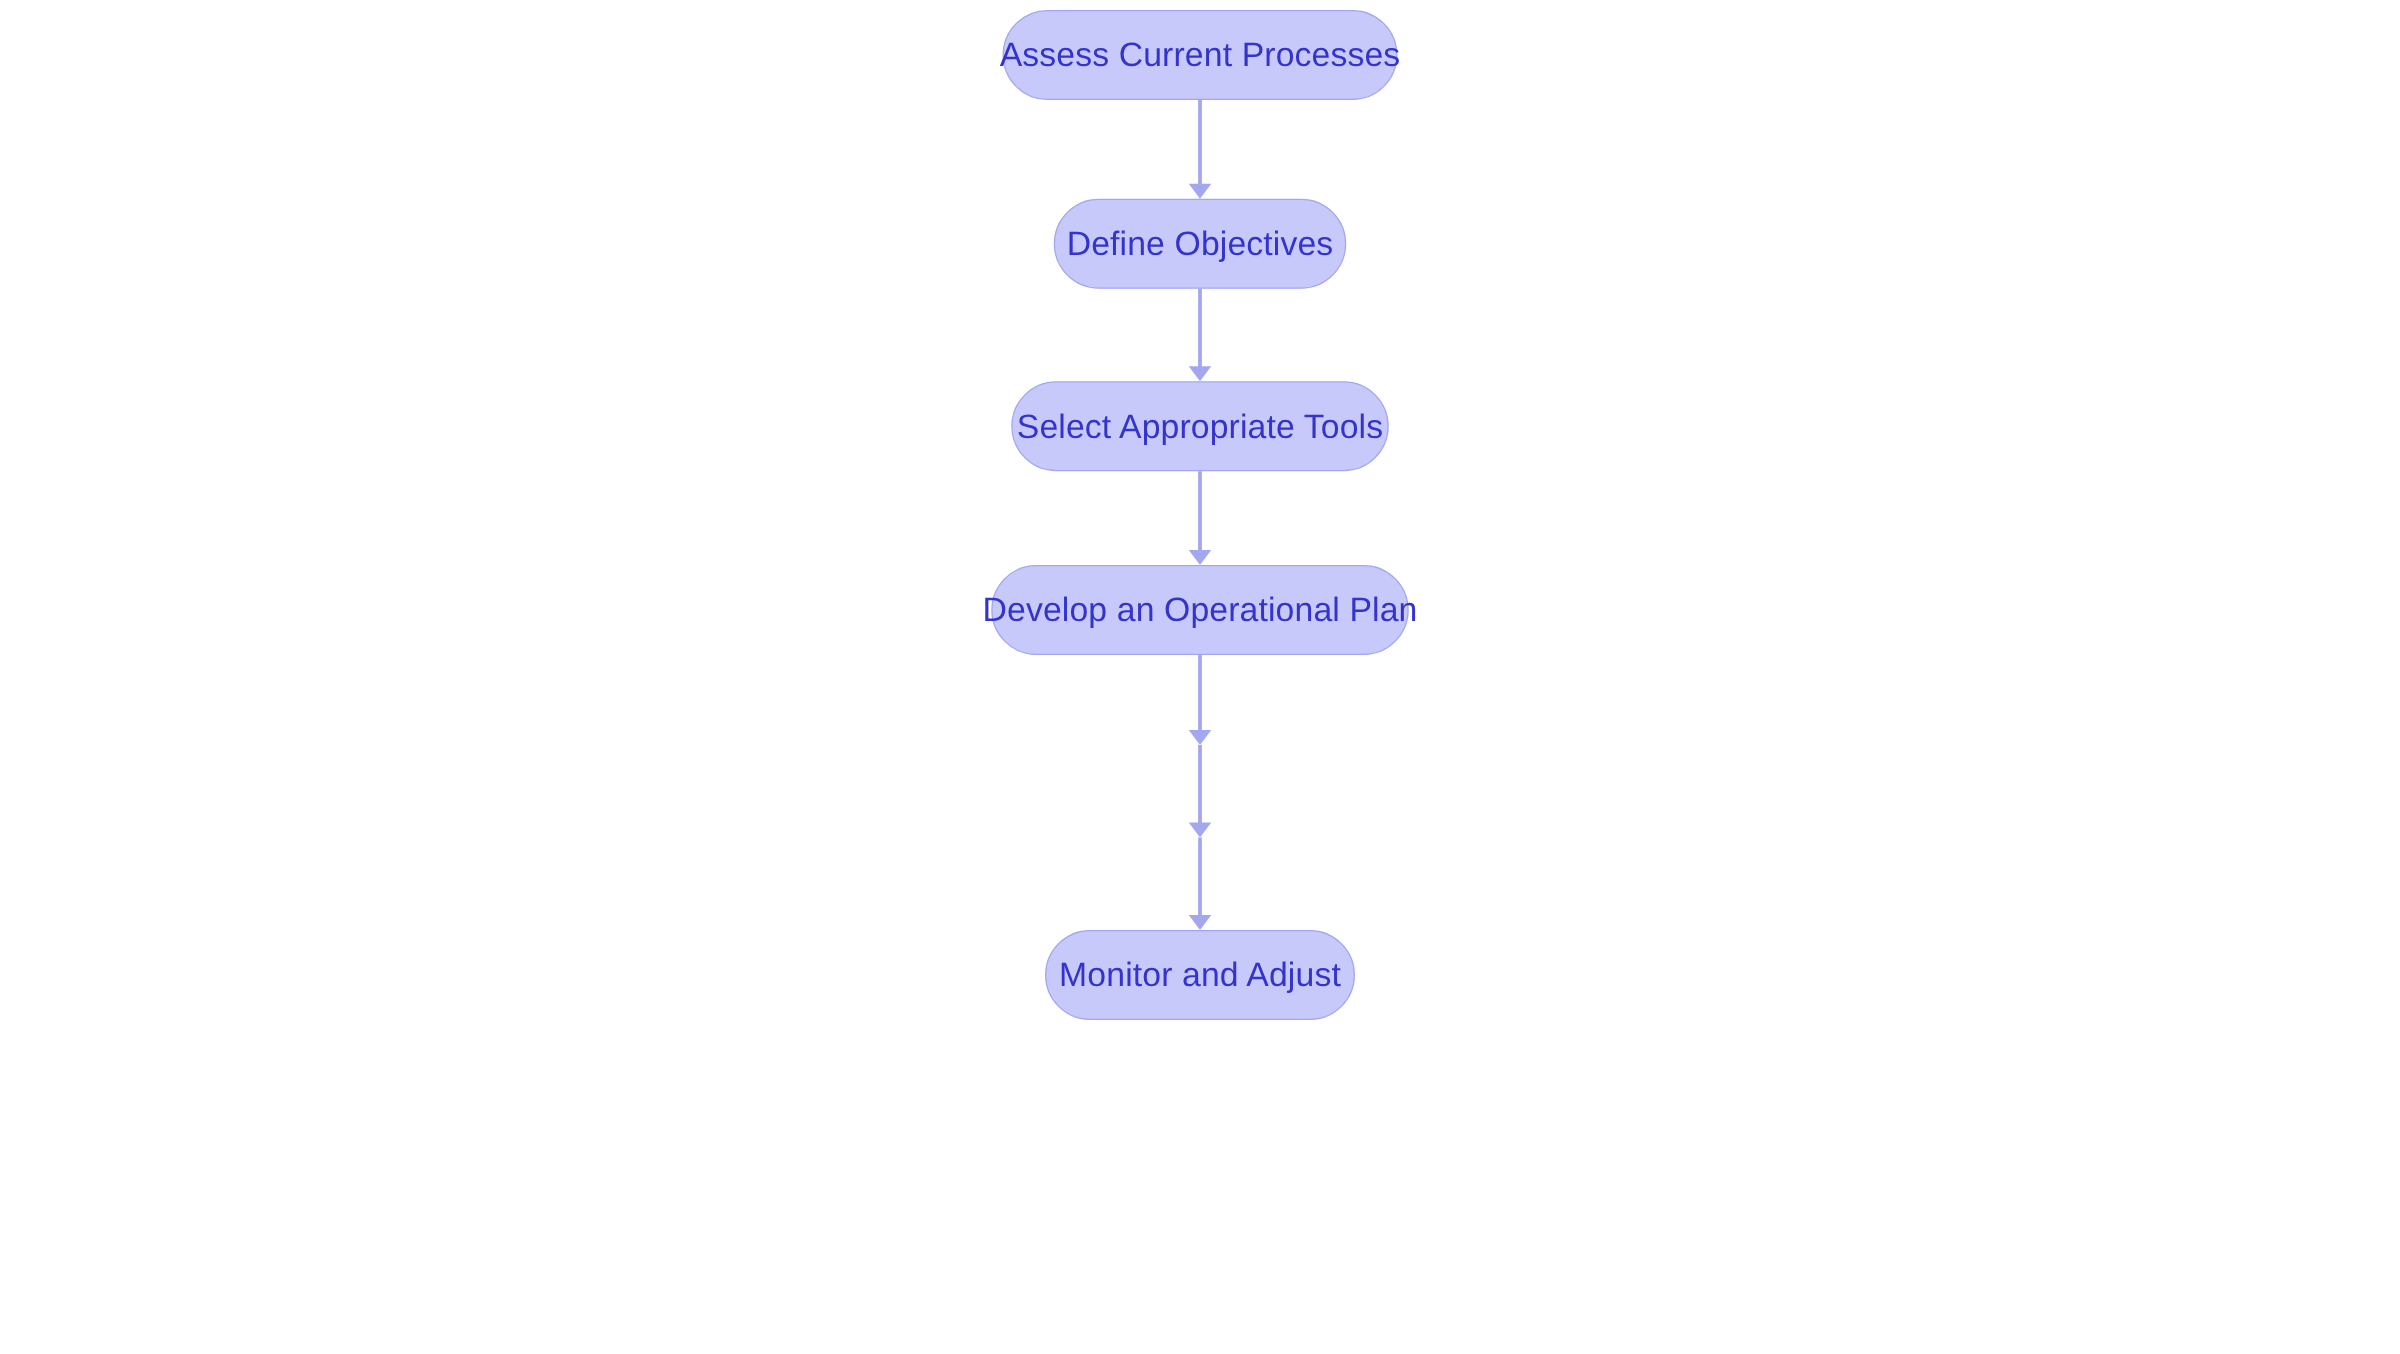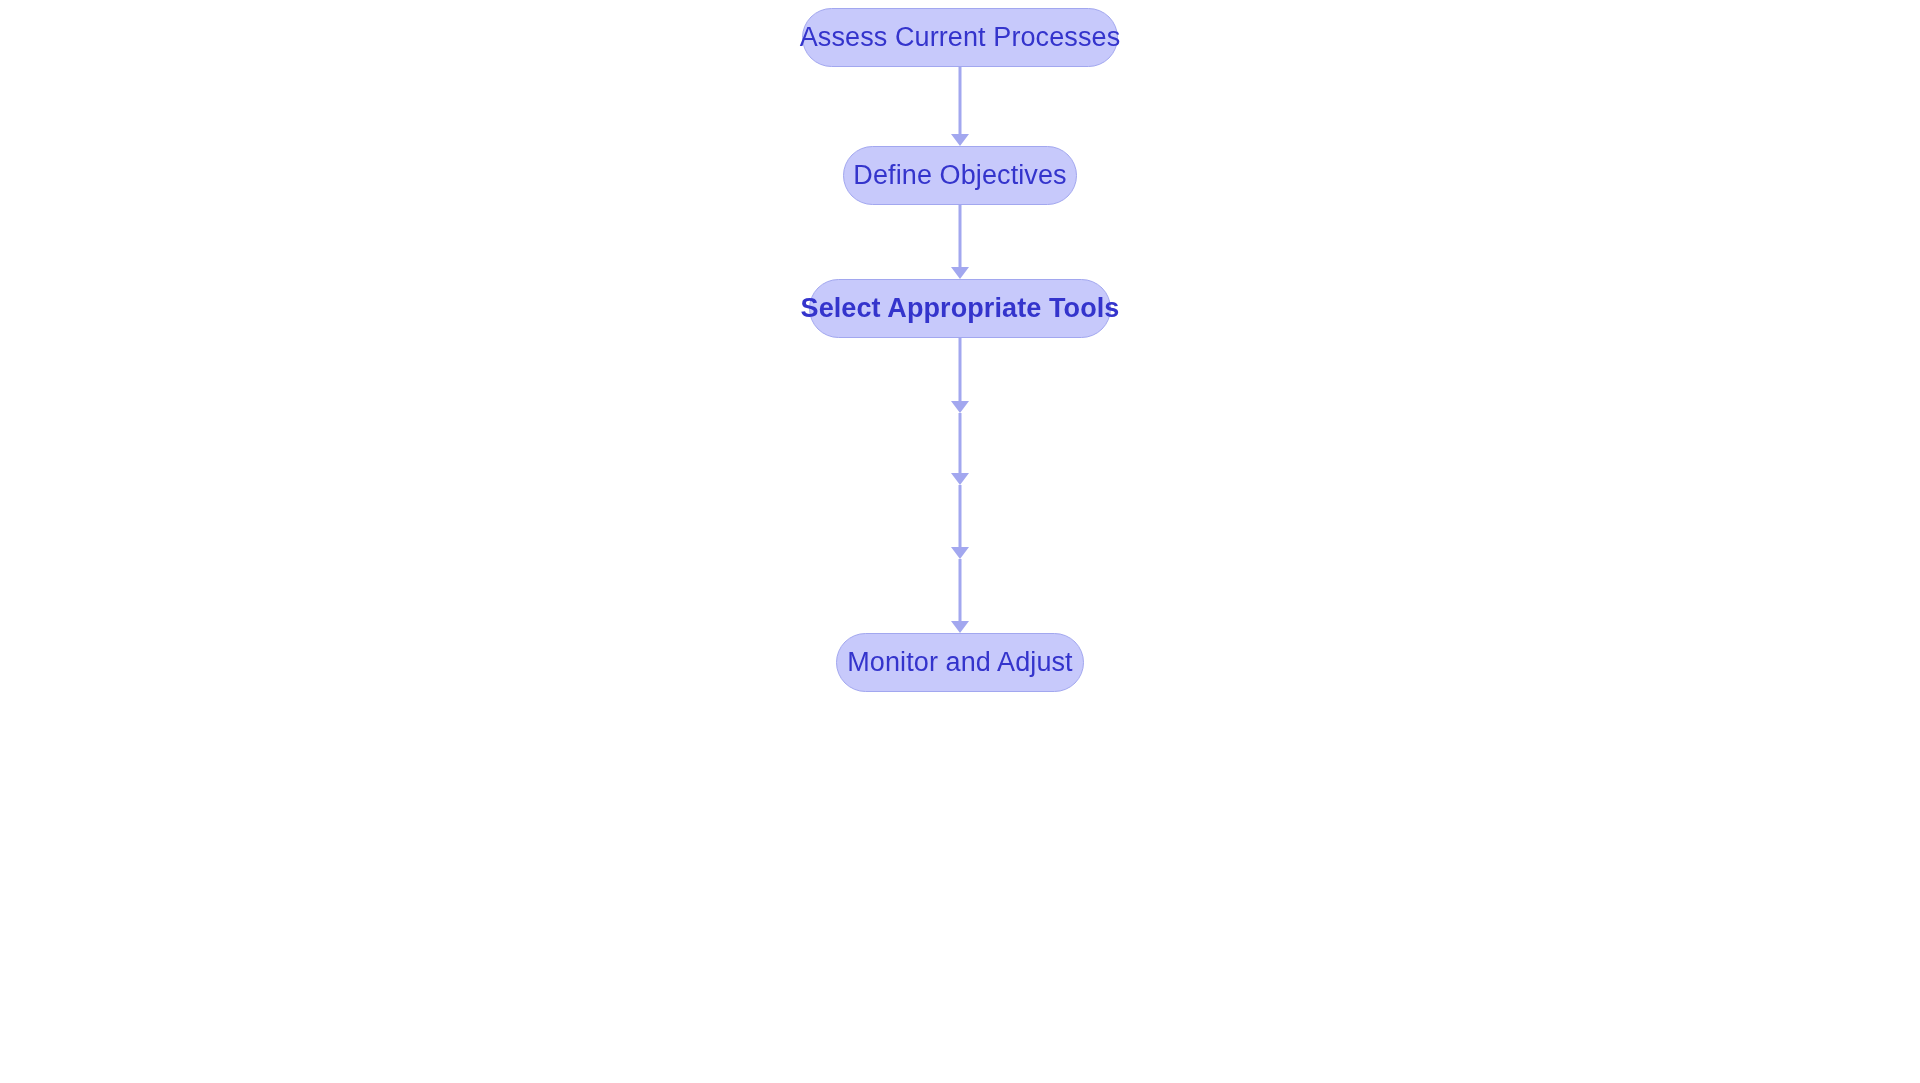--- a/index.html
+++ b/index.html
@@ -33,21 +33,21 @@
     align-items: center;
   }
 
   
   .flow-node {
     position: relative;
     box-sizing: border-box;
     display: flex;
     align-items: center;
     justify-content: center;
-    height: 59px;
+    height: 72px;
     border-radius: 40px;
     background: #c7c9fb;
     border: 1.6px solid #a2a7ef;
     color: #3434cc;
     font-size: 27px;
     line-height: 1;
     letter-spacing: 0.1px;
     white-space: nowrap;
     padding: 16px 34px;
     flex: 0 0 auto;
@@ -107,29 +107,32 @@
 
     <div class="flow-node" style="width:234px;">
       <span class="node-label">Define Objectives</span>
     </div>
 
     <div class="flow-connector" style="height:74px;">
       <span class="conn-line"></span>
       <span class="conn-head"></span>
     </div>
 
-    <div class="flow-node" style="width:302px;font-weight:bold;">
+    <div class="flow-node" style="width:302px;">
       <span class="node-label">Select Appropriate Tools</span>
     </div>
 
     <div class="flow-connector" style="height:75px;">
       <span class="conn-line"></span>
       <span class="conn-head"></span>
     </div>
 
+    <div class="flow-node" style="width:334px;">
+      <span class="node-label">Develop an Operational Plan</span>
+    </div>
 
     <div class="flow-connector" style="height:72px;">
       <span class="conn-line"></span>
       <span class="conn-head"></span>
     </div>
 
 
     <div class="flow-connector" style="height:74px;">
       <span class="conn-line"></span>
       <span class="conn-head"></span>

